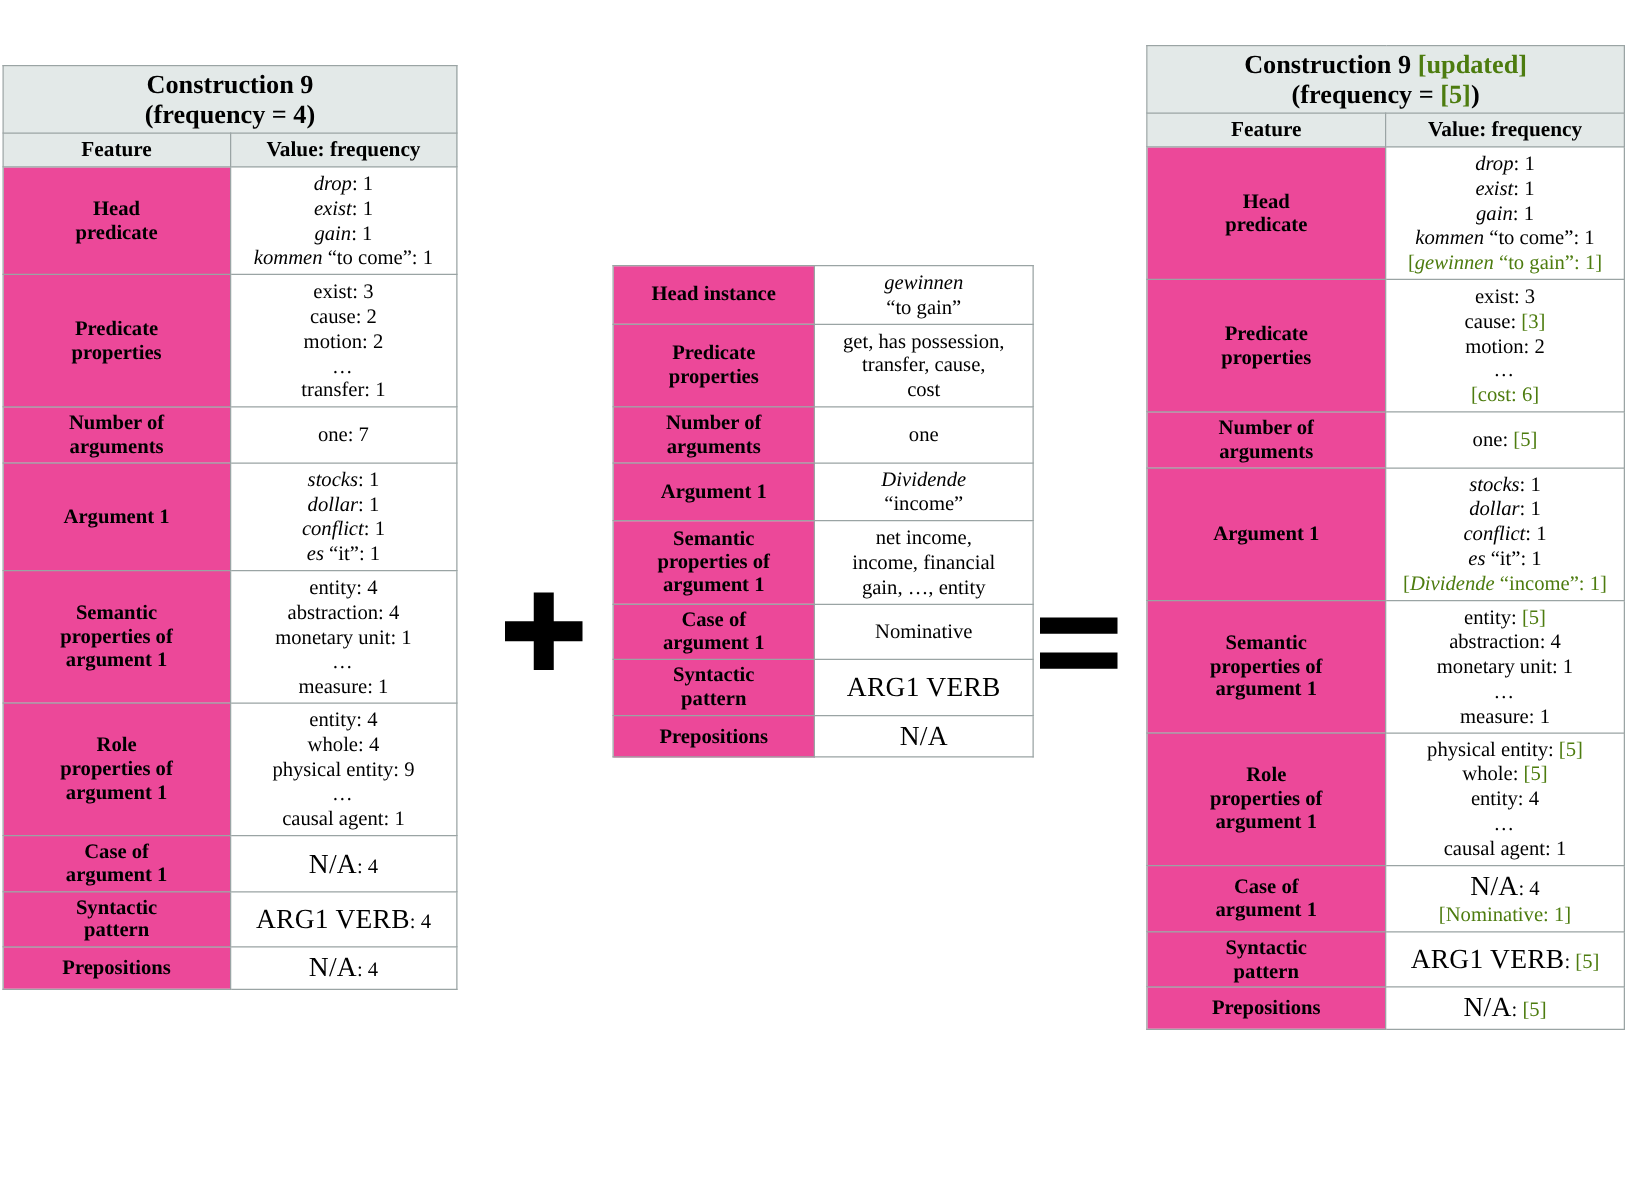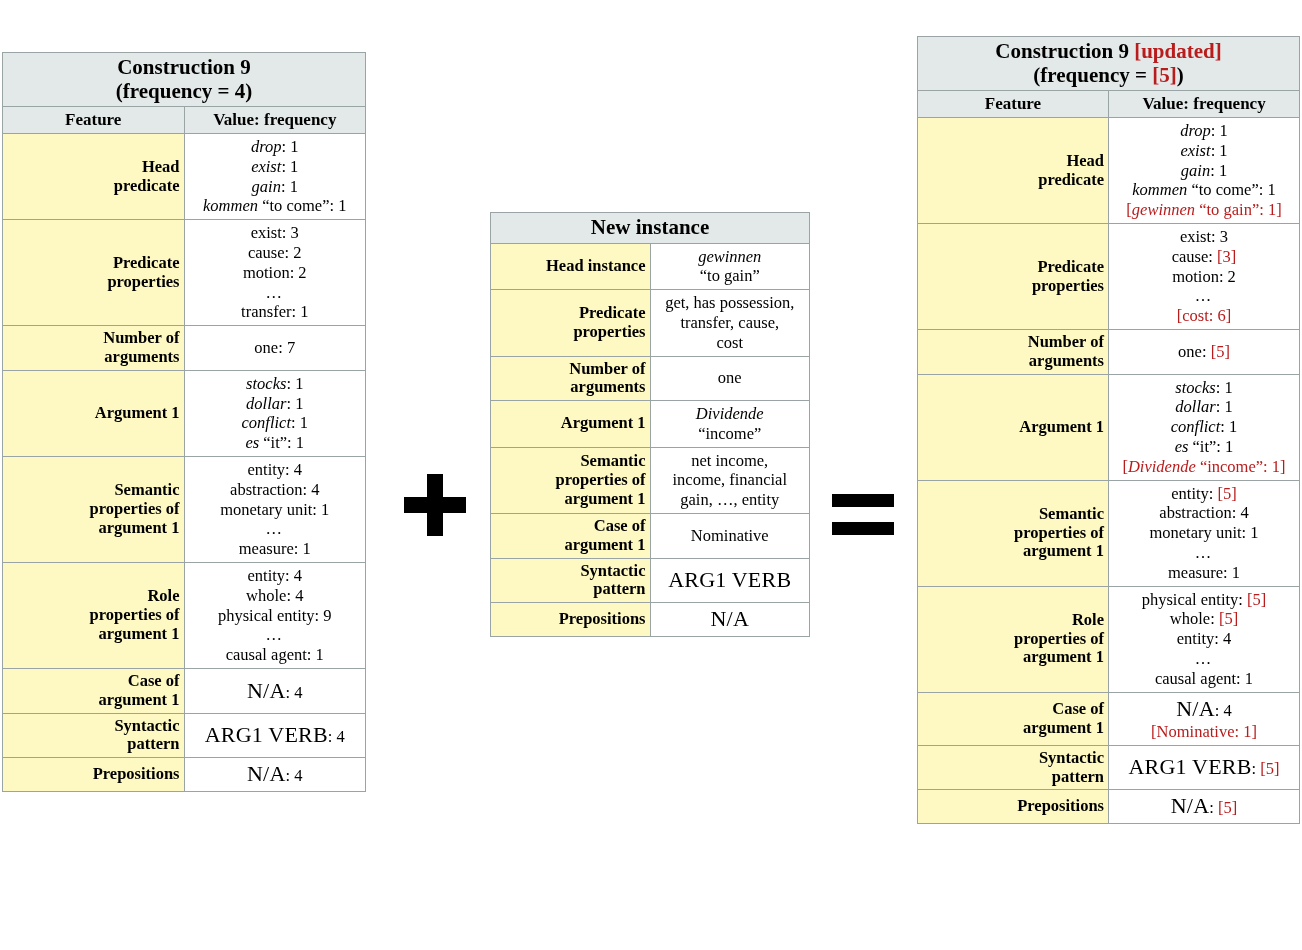--- a/index.html
+++ b/index.html
@@ -44,36 +44,36 @@
     padding: 7px 4px 8px 4px;
   }
   .colhead {
     background: #e3e9e8;
     text-align: center;
     font-weight: bold;
     font-size: 17px;
     padding: 5px 4px;
   }
   .feat {
-    background: #fef9c3;
-    text-align: right;
+    background: #ec4899;
+    text-align: center;
     font-weight: bold;
     font-size: 16.5px;
     line-height: 1.14;
   }
   .val {
     background: #ffffff;
     text-align: center;
     font-size: 16.5px;
     line-height: 1.2;
   }
 
   
   .it { font-style: italic; }
-  .red { color: #b91c1c; }
+  .red { color: #4d7c0f; }
   .sc {
     font-variant: small-caps;
     font-size: 22px;
     letter-spacing: 0.2px;
   }
   .ell { letter-spacing: 2px; }
 
   
   #table-left   { left: 2px;   top: 18px;  width: 364px; }
   #table-mid    { left: 490px; top: 178px; width: 320px; }
@@ -252,23 +252,20 @@
   </tbody>
     </table>
 
   <div class="op" id="op-plus">
     <div class="bar-h"></div>
     <div class="bar-v"></div>
   </div>
 
   <table class="ctable" id="table-mid">
     <tbody>
-        <tr>
-      <td class="title-cell" colspan="2">New instance</td>
-    </tr>
 
     <tr>
       <td class="feat w-mid-feat">Head instance</td>
       <td class="val w-mid-val">
         <span class="line it">gewinnen</span>
         <span class="line">“to gain”</span>
       </td>
     </tr>
 
     <tr>

